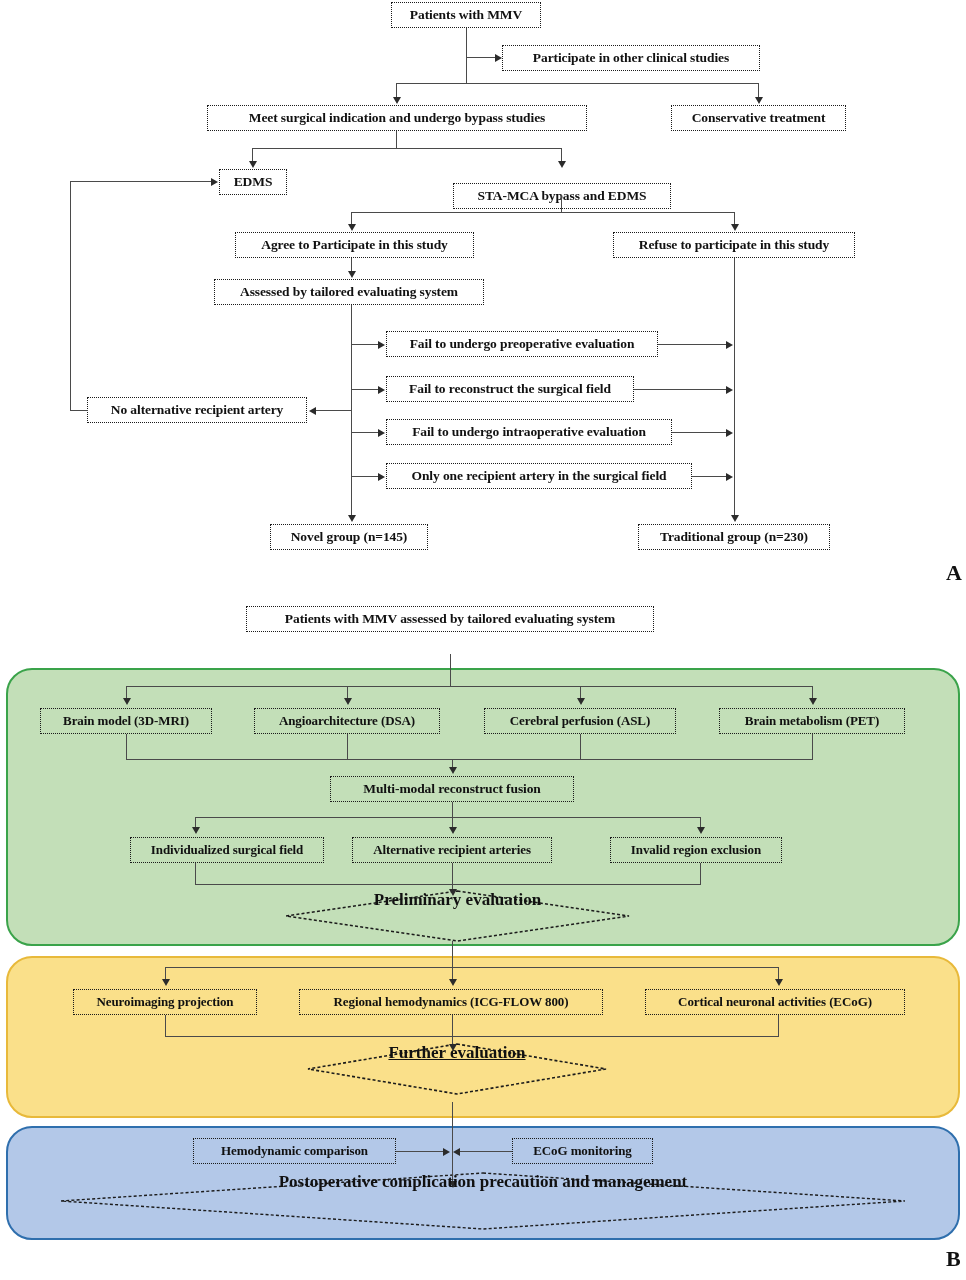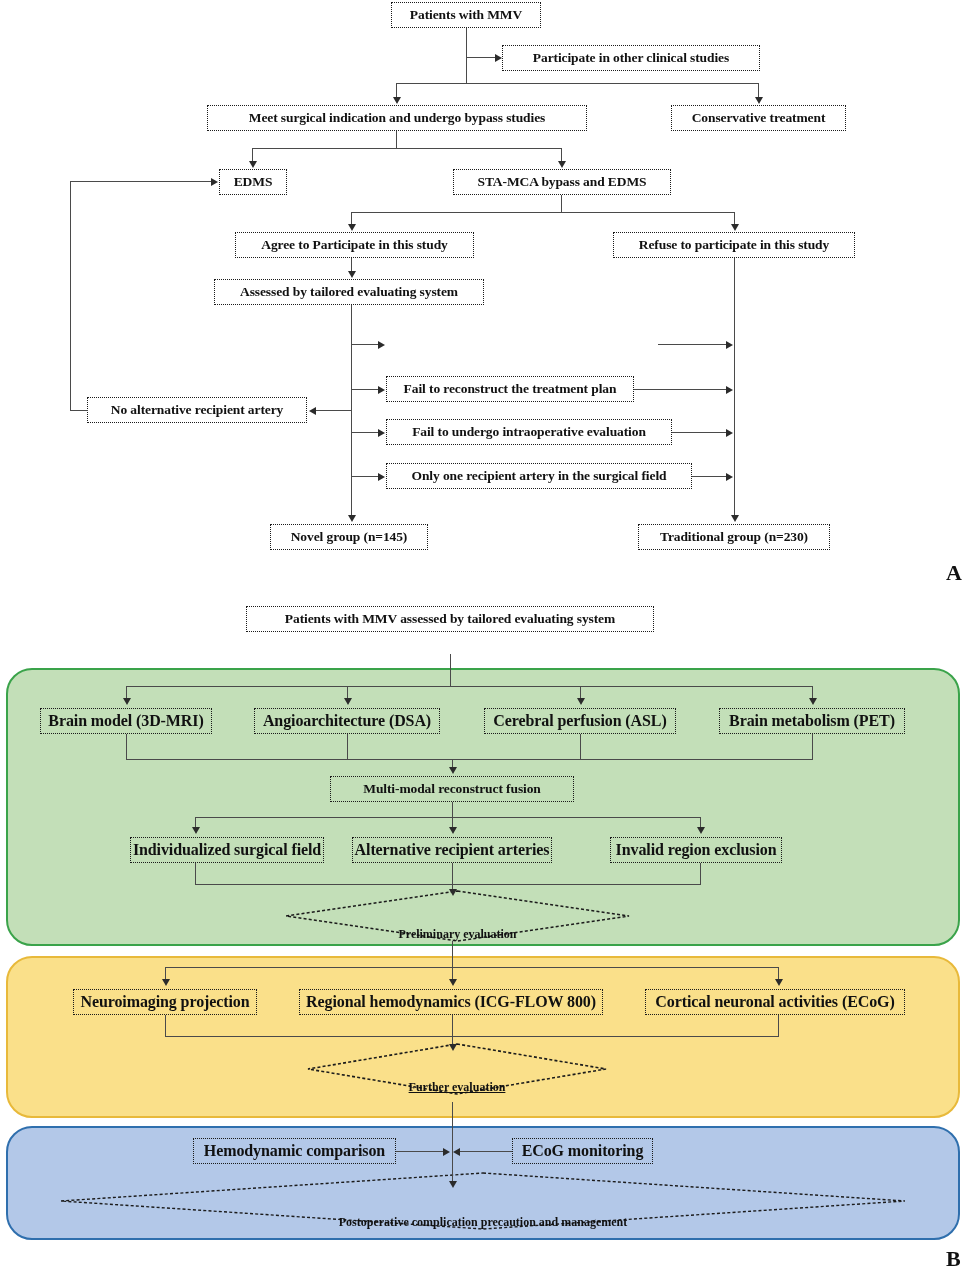--- a/index.html
+++ b/index.html
@@ -24,21 +24,21 @@
     align-items:center;
     justify-content:center;
     text-align:center;
     font-weight:bold;
     font-size:13.5px;
     line-height:1.05;
     letter-spacing:-0.1px;
     white-space:nowrap;
     padding:0 6px;
   }
-  .node.small{font-size:16px;}
+  .node.small{font-size:13px;}
   
   .ln{position:absolute;background:#4a4a4a;}
   .ln.h{height:1.4px;}
   .ln.v{width:1.4px;}
   .arw{
     position:absolute;
     width:0;height:0;
   }
   .arw.down{
     border-left:4px solid transparent;
@@ -61,24 +61,24 @@
     box-sizing:border-box;
     border-radius:26px;
   }
   .band.green{background:#c3dfb8;border:2px solid #3aa34a;}
   .band.yellow{background:#fae08a;border:2px solid #e8b93a;}
   .band.blue{background:#b3c8e8;border:2px solid #2f6fad;}
   
   .diamond{
     position:absolute;
     display:flex;
-    align-items:flex-end;
+    align-items:flex-start;
     justify-content:center;
     font-weight:bold;
-    font-size:12px;
+    font-size:17px;
     white-space:nowrap;
     text-align:center;
   }
   .diamond .dshape{
     position:absolute;
     left:0;top:0;right:0;bottom:0;
   }
   .diamond .dtxt{position:relative;z-index:2;}
   
   .plabel{
@@ -96,30 +96,31 @@
   <div class="node" style="left:391px;top:2px;width:150px;height:26px;">Patients with MMV</div>
 
   <div class="node" style="left:502px;top:45px;width:258px;height:26px;">Participate in other clinical studies</div>
 
   <div class="node" style="left:207px;top:105px;width:380px;height:26px;">Meet surgical indication and undergo bypass studies</div>
 
   <div class="node" style="left:671px;top:105px;width:175px;height:26px;">Conservative treatment</div>
 
   <div class="node" style="left:219px;top:169px;width:68px;height:26px;">EDMS</div>
 
-  <div class="node" style="left:453px;top:169px;width:218px;height:26px;">STA-MCA bypass and EDMS</div>
+  <div class="node" style="left:453px;top:183px;width:218px;height:26px;">STA-MCA bypass and EDMS</div>
 
   <div class="node" style="left:235px;top:232px;width:239px;height:26px;">Agree to Participate in this study</div>
 
   <div class="node" style="left:613px;top:232px;width:242px;height:26px;">Refuse to participate in this study</div>
 
   <div class="node" style="left:214px;top:279px;width:270px;height:26px;">Assessed by tailored evaluating system</div>
 
-
-  <div class="node" style="left:386px;top:376px;width:248px;height:26px;">Fail to reconstruct the treatment plan</div>
+  <div class="node" style="left:386px;top:331px;width:272px;height:26px;">Fail to undergo preoperative evaluation</div>
+
+  <div class="node" style="left:386px;top:376px;width:248px;height:26px;">Fail to reconstruct the surgical field</div>
 
   <div class="node" style="left:386px;top:419px;width:286px;height:26px;">Fail to undergo intraoperative evaluation</div>
 
   <div class="node" style="left:386px;top:463px;width:306px;height:26px;">Only one recipient artery in the surgical field</div>
 
   <div class="node" style="left:87px;top:397px;width:220px;height:26px;">No alternative recipient artery</div>
 
   <div class="node" style="left:270px;top:524px;width:158px;height:26px;">Novel group (n=145)</div>
 
   <div class="node" style="left:638px;top:524px;width:192px;height:26px;">Traditional group (n=230)</div>

